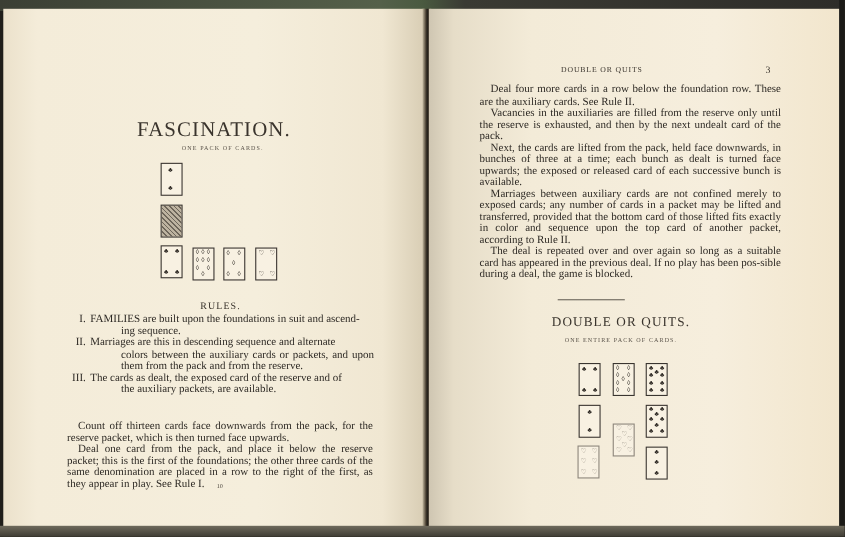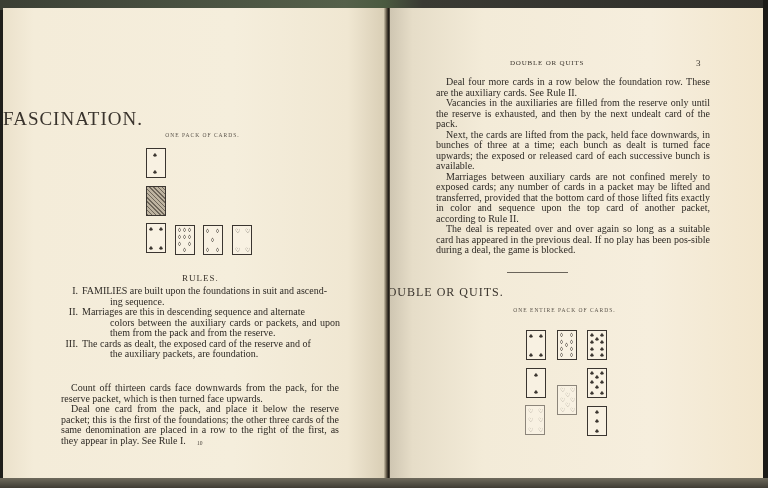--- a/index.html
+++ b/index.html
@@ -16,21 +16,21 @@
   .page.right { left: 390px; width: 373px;
     background: linear-gradient(90deg, #cfc6b2 0%, #e6ddc8 6%, #f3ebd8 25%, #f6eedd 70%, #f2e6cd 100%); }
 
   .gutter { position: absolute; left: 384px; top: 8px; width: 8px; height: 472px;
     background: linear-gradient(90deg, #c9bfa6 0%, #5a5040 35%, #1e1a14 55%, #6b6150 80%, #cfc5ad 100%); }
   .bottom-edge { position: absolute; left: 0; top: 478px; width: 768px; height: 10px;
     background: linear-gradient(180deg, #6e6a5c 0%, #3f3c34 100%); }
   .right-edge { position: absolute; left: 763px; top: 0; width: 5px; height: 488px; background: #1b1a17; }
   .left-edge { position: absolute; left: 0; top: 0; width: 3px; height: 488px; background: #1f1e1a; }
 
-  .title { position: absolute; left: 0; width: 100%; text-align: left; letter-spacing: 1px; color: #3a342d; font-weight: normal; }
+  .title { position: absolute; left: 0; width: 100%; text-align: center; letter-spacing: 1px; color: #3a342d; font-weight: normal; }
   .subtitle { position: absolute; left: 0; width: 100%; text-align: center; font-size: 5.5px; letter-spacing: 1px; color: #5a534a; }
   .section-head { position: absolute; left: 0; width: 100%; text-align: center; font-size: 9px; letter-spacing: 1px; color: #3a342d; }
 
   .text { position: absolute; font-size: 10px; line-height: 10.5px; text-align: justify; color: #2e2a25; }
   .text p { text-indent: 10px; }
   .rule { display: flex; }
   .rule .num { flex: 0 0 auto; width: 22px; text-align: right; padding-right: 4px; }
   .rule .body { flex: 1; }
   .rule .body .cont { padding-left: 8px; display: block; margin-left: 20px; }
 
@@ -103,21 +103,21 @@
       <div class="rule">
         <span class="num">I.</span>
         <span class="body"><span>FAMILIES are built upon the foundations in suit and ascend-</span><span class="cont">ing sequence.</span></span>
       </div>
       <div class="rule">
         <span class="num">II.</span>
         <span class="body"><span>Marriages are this in descending sequence and alternate</span><span class="cont">colors between the auxiliary cards or packets, and upon them from the pack and from the reserve.</span></span>
       </div>
       <div class="rule">
         <span class="num">III.</span>
-        <span class="body"><span>The cards as dealt, the exposed card of the reserve and of</span><span class="cont">the auxiliary packets, are foundation.</span></span>
+        <span class="body"><span>The cards as dealt, the exposed card of the reserve and of</span><span class="cont">the auxiliary packets, are available.</span></span>
       </div>
     </div>
 
 
     <div class="text" style="left:58px; top:375px; width:278px;font-family:Liberation Serif, serif;">
       <p>Count off thirteen cards face downwards from the pack, for the reserve packet, which is then turned face upwards.</p>
       <p>Deal one card from the pack, and place it below the reserve packet; this is the first of the foundations; the other three cards of the same denomination are placed in a row to the right of the first, as they appear in play.    See Rule I.</p>
     </div>
 
     <div class="page-number" style="left:194px; top:432px;">10</div>

